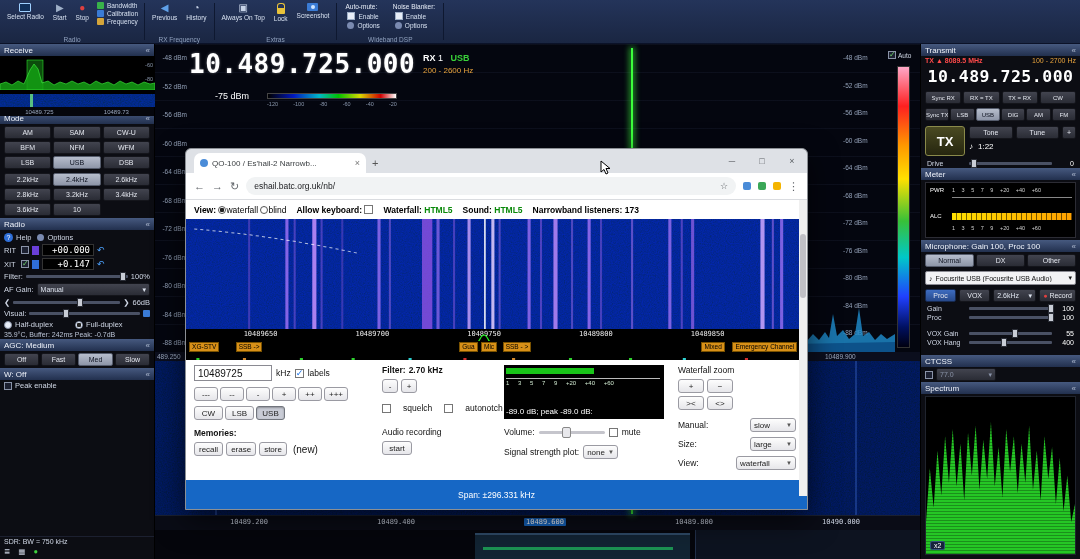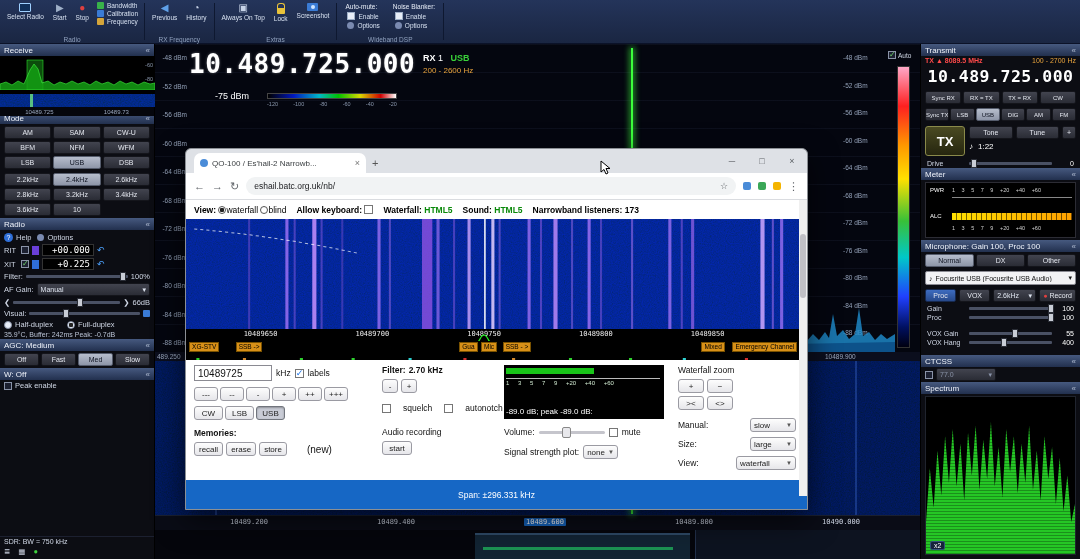--- a/index.html
+++ b/index.html
@@ -316,21 +316,21 @@
       <span style="width:14px">RIT</span>
       <span class="cbd"></span>
       <span class="swatch"></span>
       <span class="val">+00.000</span>
       <span class="undo">↶</span>
     </div>
     <div class="lrow">
       <span style="width:14px">XIT</span>
       <span class="cbd on"></span>
       <span class="swatch" style="background:#2f6fd8"></span>
-      <span class="val">+0.225</span>
+      <span class="val">+0.147</span>
       <span class="undo">↶</span>
     </div>
     <div class="lrow">
       <span>Filter:</span>
       <span class="sl">
           <i style="left:92%"></i>
         </span>
       <span>100%</span>
     </div>
     <div class="lrow">
@@ -348,21 +348,21 @@
       <span>❯</span>
       <span>66dB</span>
     </div>
     <div class="lrow">
       <span>Visual:</span>
       <span class="sl">
           <i style="left:30%"></i>
         </span>
       <span class="sq" style="background:#3a7bd5"></span>
     </div>
-    <div class="lrow" style="gap:14px">
+    <div class="lrow" style="gap:22px">
       <span style="display:inline-flex;gap:3px;align-items:center">
           <span class="rd"></span>
           <span>Half-duplex</span>
         </span>
       <span style="display:inline-flex;gap:3px;align-items:flex-end">
           <span class="rd on"></span>
           <span>Full-duplex</span>
         </span>
     </div>
     <div class="lrow" style="font-size:7px;color:#b9c2d4">
@@ -665,21 +665,21 @@
               <span class="wbtn" style="min-width:24px">++</span>
               <span class="wbtn" style="min-width:24px">+++</span>
             </div>
           <div style="display:flex;gap:2px;margin-top:5px">
 
           <span class="wbtn" style="min-width:29px">CW</span>
               <span class="wbtn" style="min-width:29px">LSB</span>
               <span class="wbtn active" style="min-width:29px">USB</span>
             </div>
           <div class="b" style="margin-top:8px">Memories:</div>
-          <div style="display:flex;gap:20px;margin-top:4px;align-items:center">
+          <div style="display:flex;gap:6px;margin-top:4px;align-items:center">
             <span style="display:flex;gap:3px">
 
             <span class="wbtn">recall</span>
                 <span class="wbtn">erase</span>
                 <span class="wbtn">store</span>
               </span>
             <span style="font-size:10px">(new)</span>
           </div>
         </div>
 

